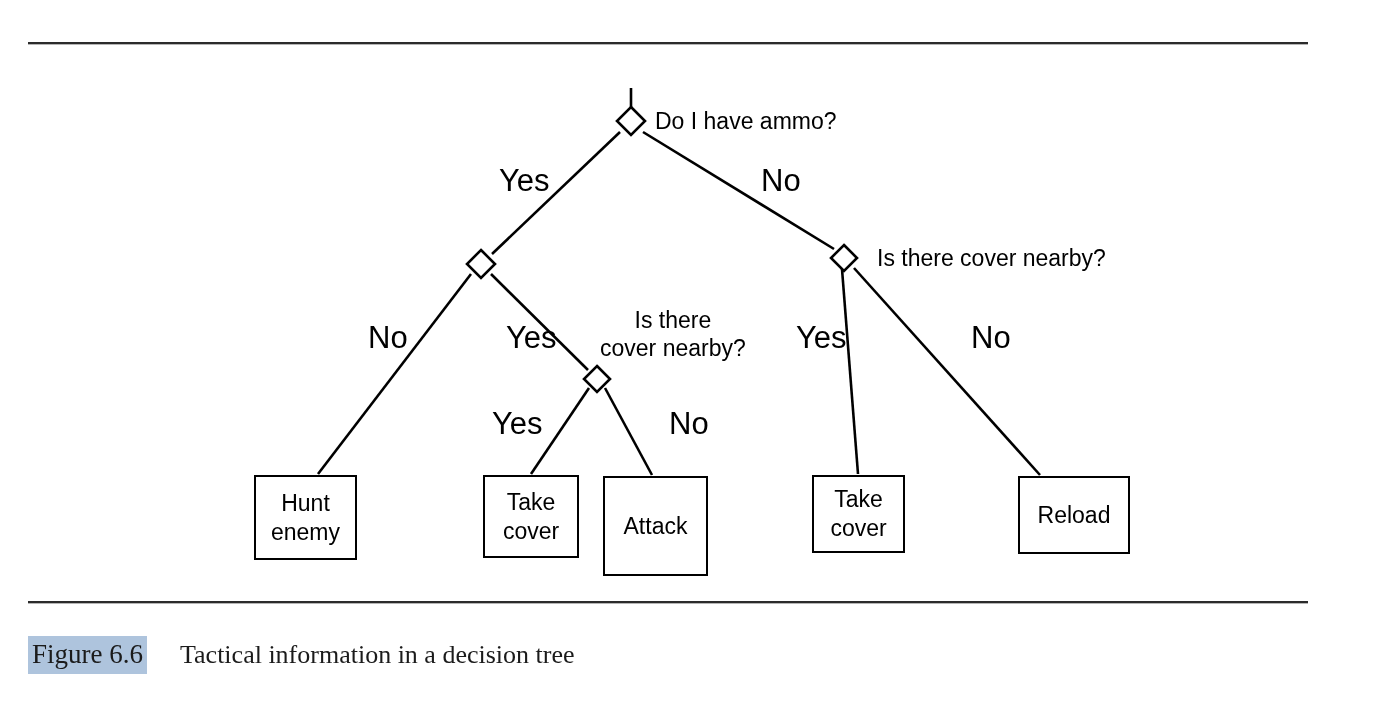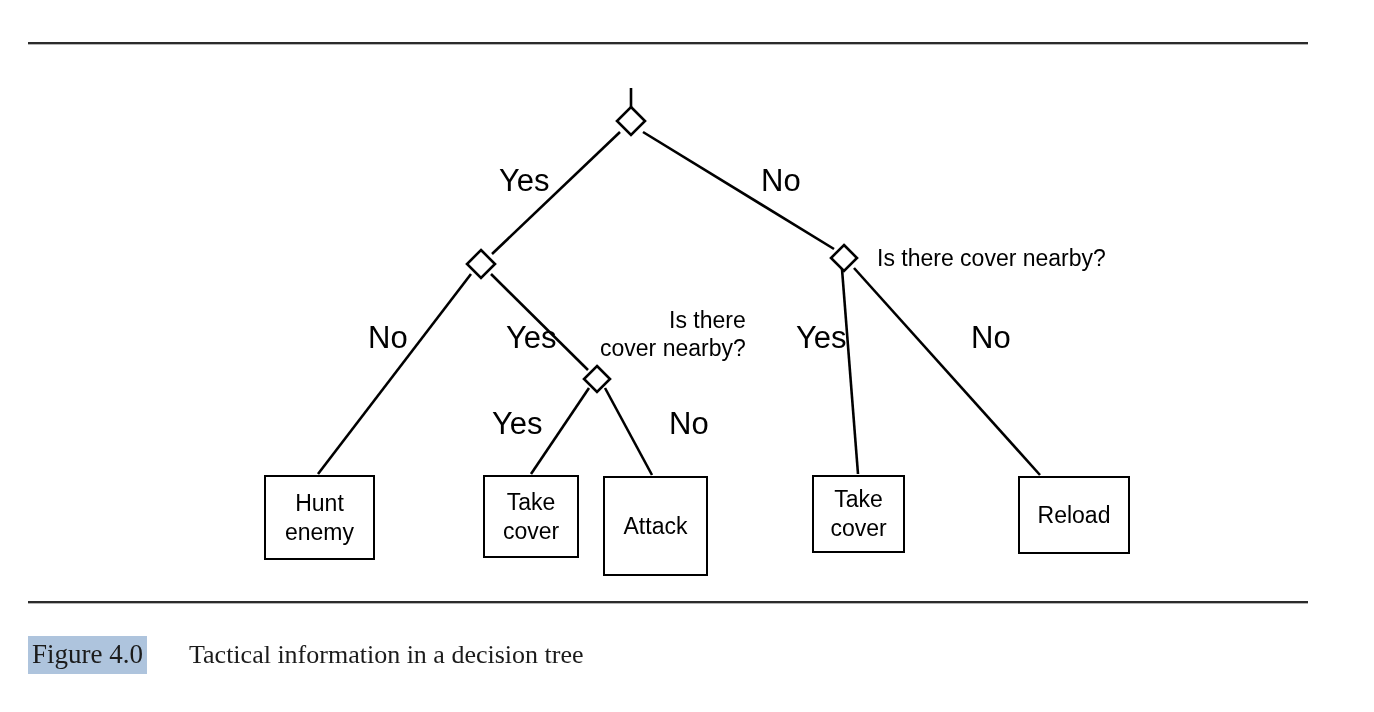--- a/index.html
+++ b/index.html
@@ -88,21 +88,21 @@
     line-height: 34px;
     color: #1b1b1b;
     background: #aec4dd;
     padding: 1px 4px 3px 4px;
     white-space: nowrap;
   }
   #caption .cap-text {
     font-size: 26px;
     line-height: 34px;
     color: #1b1b1b;
-    margin-left: 42px;
+    margin-left: 33px;
     white-space: nowrap;
   }
 </style>
 </head>
 <body>
 
 <div id="figure-page">
 
   <div class="rule top"></div>
 
@@ -129,45 +129,46 @@
     </g>
 
     <g stroke="#000" stroke-width="2.6" fill="#ffffff" stroke-linejoin="miter">
       <polygon points="631,107 645,121 631,135 617,121"></polygon>
       <polygon points="481,250 495,264 481,278 467,264"></polygon>
       <polygon points="597,366 610,379 597,392 584,379"></polygon>
       <polygon points="844,245 857,258 844,271 831,258"></polygon>
     </g>
   </svg>
 
+  <div class="node-label" style="left:655px; top:107px;">Do I have ammo?</div>
 
 
-  <div class="node-label" style="left:600px; top:306px; text-align:right;">Is there
+  <div class="node-label" style="left:600px; top:306px; text-align:center;">Is there
 cover nearby?</div>
 
   <div class="node-label" style="left:877px; top:244px;">Is there cover nearby?</div>
 
   <div class="edge-label" style="left:499px; top:168px;">Yes</div>
   <div class="edge-label" style="left:761px; top:168px;">No</div>
   <div class="edge-label" style="left:368px; top:325px;">No</div>
   <div class="edge-label" style="left:506px; top:325px;">Yes</div>
   <div class="edge-label" style="left:492px; top:411px;">Yes</div>
   <div class="edge-label" style="left:669px; top:411px;">No</div>
   <div class="edge-label" style="left:796px; top:325px;">Yes</div>
   <div class="edge-label" style="left:971px; top:325px;">No</div>
 
-  <div class="leaf-box" style="left:264px; top:475px; width:111px; height:85px;">Hunt
+  <div class="leaf-box" style="left:254px; top:475px; width:103px; height:85px;">Hunt
 enemy</div>
   <div class="leaf-box" style="left:483px; top:475px; width:96px; height:83px;">Take
 cover</div>
   <div class="leaf-box" style="left:603px; top:476px; width:105px; height:100px;">Attack</div>
   <div class="leaf-box" style="left:812px; top:475px; width:93px; height:78px;">Take
 cover</div>
   <div class="leaf-box" style="left:1018px; top:476px; width:112px; height:78px;">Reload</div>
 
   <div class="rule bottom"></div>
 
   <div id="caption">
-    <span class="cap-number">Figure 4.0</span>
+    <span class="cap-number">Figure 6.6</span>
     <span class="cap-text">Tactical information in a decision tree</span>
   </div>
 
 </div>
 
 </body></html>

